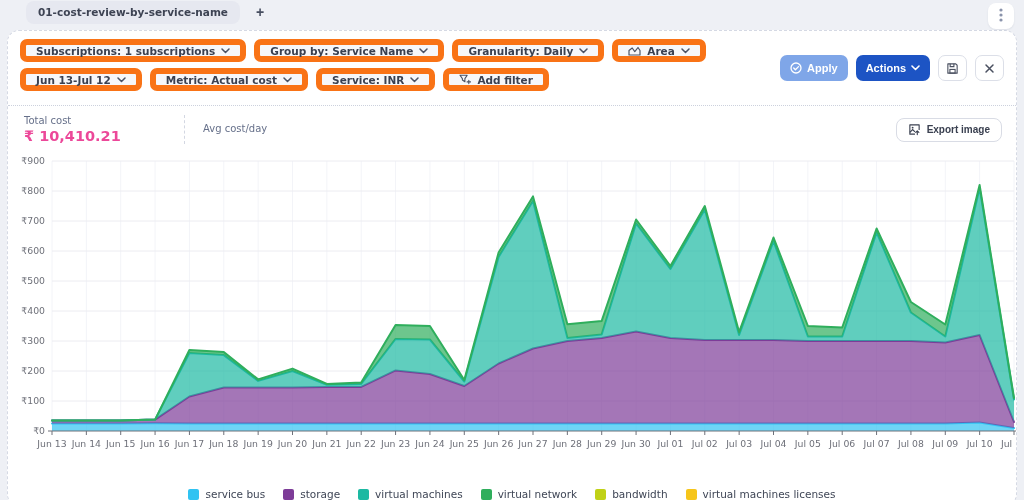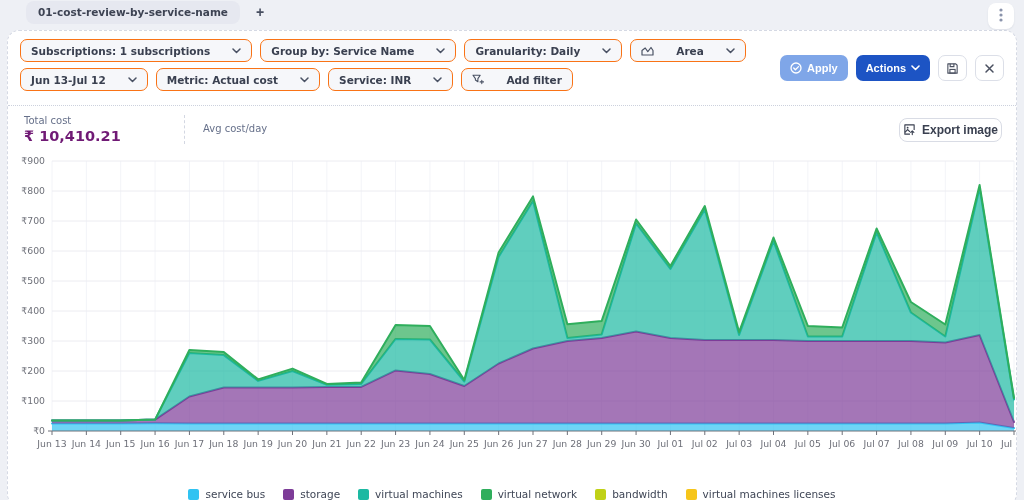--- a/index.html
+++ b/index.html
@@ -19,45 +19,45 @@
   .kebab-btn { position:absolute; right:10px; top:3px; width:26px; height:26px; background:#fff;
     border:none; border-radius:8px; box-shadow:0 1px 2px rgba(40,50,80,.08); cursor:pointer;
     display:flex; align-items:center; justify-content:center; color:#8a93ab; }
 
   
   .panel { margin:0 7px; background:#fff; border:1px dashed #d5d9e4; border-radius:12px; overflow:hidden; }
 
   .filters { position:relative; padding:8px 12px; }
   .chip-row { display:flex; gap:8px; margin-bottom:6px; }
   .chip-row:last-child { margin-bottom:0; }
-  .chip { display:inline-flex; align-items:center; gap:22px; height:23px; padding:0 10px;
-    background:#f6f7fa; border:1px solid #f97316; border-radius:7px;
+  .chip { display:inline-flex; align-items:center; gap:6px; height:23px; padding:0 10px;
+    background:#f6f7fa; border:6px solid #f97316; border-radius:7px;
     font-size:10.5px; font-weight:600; color:#3a4050; cursor:pointer; white-space:nowrap; }
   .chip .cicon { display:inline-flex; color:#4a5264; }
 
   .filter-actions { position:absolute; right:12px; top:50%; transform:translateY(-50%);
     display:flex; align-items:center; gap:8px; }
   .btn { display:inline-flex; align-items:center; gap:5px; height:26px; border:none;
     border-radius:7px; font-size:11px; font-weight:700; cursor:pointer; }
   .btn-apply { background:#7fa6e8; color:#fff; padding:0 10px; }
   .btn-actions { background:#1d54c4; color:#fff; padding:0 10px; }
   .btn-icon { width:29px; background:#fff; border:1px solid #dcdfe8; color:#4a5060;
     justify-content:center; }
 
   .sep-dotted { border-top:1px dotted #ccd1dd; }
 
   
   .stats-row { display:flex; align-items:center; padding:9px 14px 3px 16px; }
   .stat { min-width:150px; }
   .stat-label { font-size:10px; font-weight:500; color:#66708a; margin-bottom:2px; }
-  .stat-value { font-size:14.5px; font-weight:700; color:#701a75; }
+  .stat-value { font-size:14.5px; font-weight:700; color:#ec4899; }
   .stat-div { align-self:stretch; border-left:1px dashed #d3d7e2; margin:0 18px 0 10px; }
   .btn-export { margin-left:auto; display:inline-flex; align-items:center; gap:6px; height:24px;
-    padding:0 3px; background:#fff; border:1px solid #d9dce5; border-radius:8px;
-    font-size:12px; font-weight:600; color:#3a4050; cursor:pointer; }
+    padding:0 11px; background:#fff; border:1px solid #d9dce5; border-radius:8px;
+    font-size:10px; font-weight:600; color:#3a4050; cursor:pointer; }
 
   
   .chart-wrap { padding:2px 8px 0 8px; }
   .legend { height:22px; display:flex; align-items:center; justify-content:center; gap:18px; }
   .legend-item { display:inline-flex; align-items:center; gap:6px; font-size:10.5px;
     color:#3f4656; cursor:pointer; }
   .legend-swatch { width:11px; height:11px; border-radius:2px; display:inline-block; }
 </style>
 </head>
 <body>

